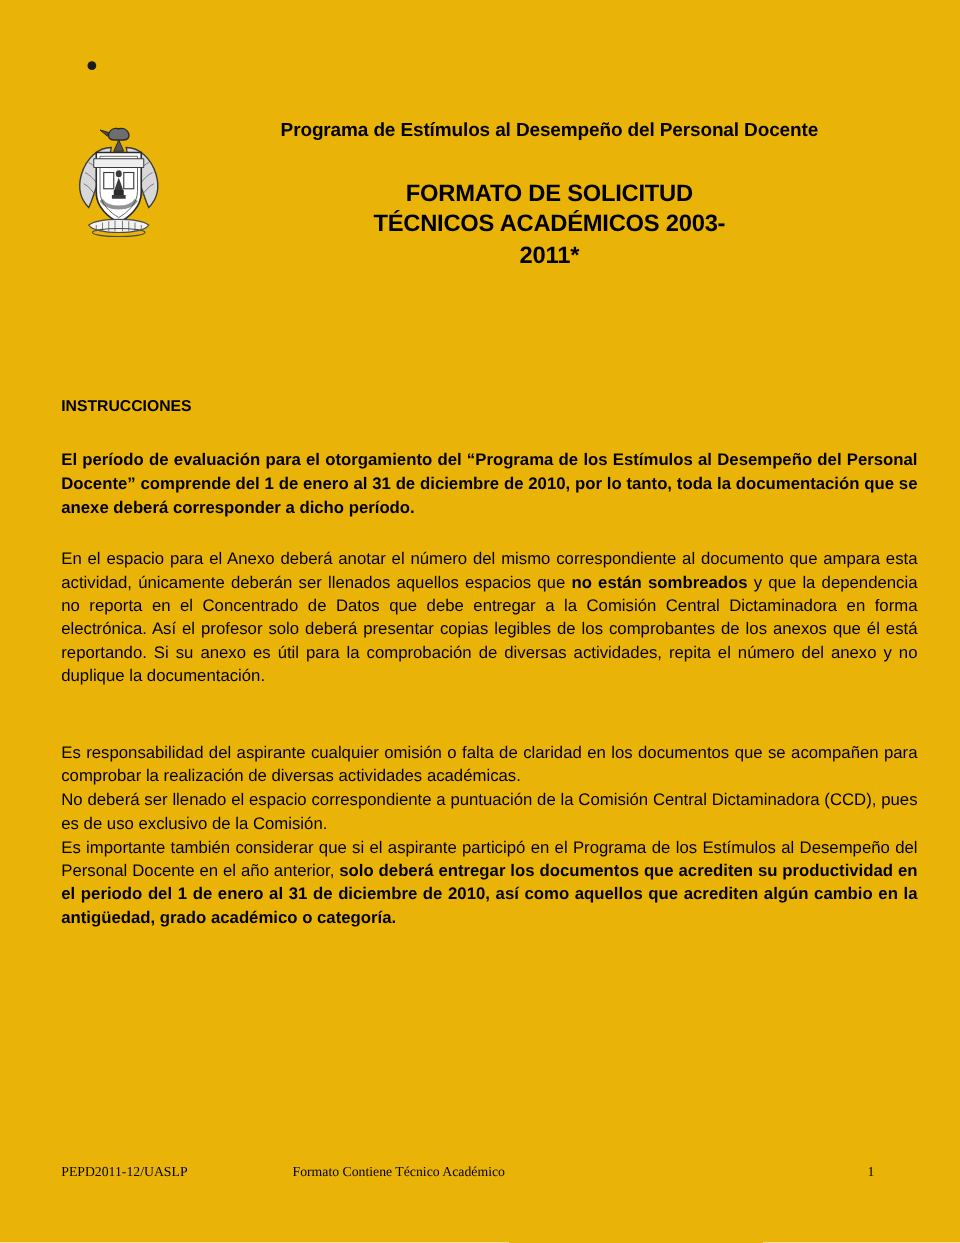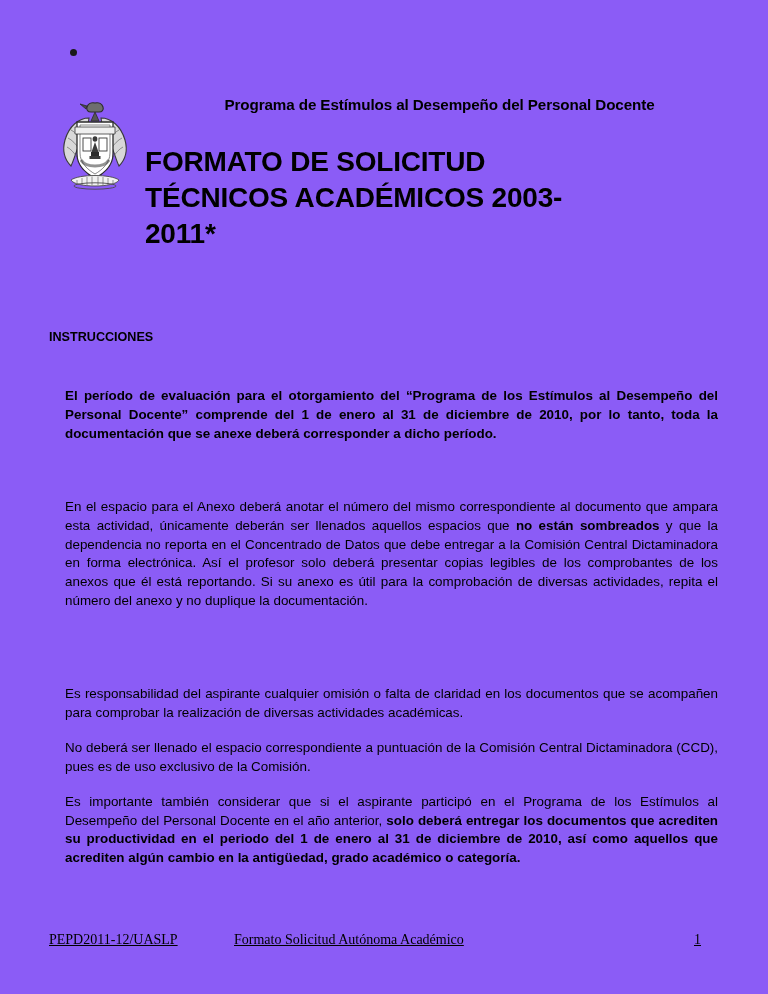--- a/index.html
+++ b/index.html
@@ -8,21 +8,21 @@
     background: #ffffff;
   }
   body {
     font-family: "Liberation Sans", sans-serif;
     color: #000000;
   }
   .page {
     position: relative;
     width: 768px;
     height: 994px;
-    background: #8b5cf6;
+    background: #eab308;
     overflow: hidden;
   }
 
   
   .top-bullet {
     position: absolute;
     left: 70px;
     top: 49px;
     width: 7px;
     height: 7px;
@@ -57,67 +57,67 @@
   }
   .org-title {
     font-size: 15.2px;
     font-weight: bold;
     line-height: 1.42;
     text-align: center;
     margin: 6px 0 0 0;
     letter-spacing: -0.1px;
   }
   .doc-title {
-    font-size: 28px;
+    font-size: 19px;
     font-weight: bold;
     line-height: 1.3;
+    text-align: center;
     margin: 28px 0 0 0;
     letter-spacing: -0.2px;
   }
 
   
   .content {
     position: absolute;
     left: 49px;
-    top: 330px;
+    top: 318px;
     width: 685px;
   }
   .section-head {
     font-size: 12.6px;
     font-weight: bold;
     line-height: 1.2;
     margin: 0;
   }
   p.para {
     font-size: 13.4px;
     line-height: 1.41;
     text-align: justify;
-    margin: 16px;
+    margin: 0;
   }
   p.bold {
     font-weight: bold;
   }
   .sp-18 { height: 18px; }
   .sp-22 { height: 22px; }
   .sp-24 { height: 24px; }
   .sp-26 { height: 26px; }
   .sp-28 { height: 28px; }
 
   
   .footer {
     position: absolute;
     left: 49px;
     top: 932px;
     width: 685px;
     font-family: "Liberation Serif", serif;
-    font-size: 14px;
+    font-size: 11px;
     color: #000000;
     display: flex;
     align-items: baseline;
-    text-decoration: underline;
   }
   .footer-code { width: 185px; flex: 0 0 185px; }
   .footer-mid  { flex: 1 1 auto; }
   .footer-page { width: 40px; flex: 0 0 40px; text-align: left; }
 </style>
 </head>
 <body>
 
 <div class="page">
 
@@ -213,17 +213,17 @@
     <div class="sp-22"></div>
 
 
     <div class="sp-28"></div>
 
 
   </div>
 
   <div class="footer">
     <span class="footer-code">PEPD2011-12/UASLP</span>
-    <span class="footer-mid">Formato Solicitud Autónoma Académico</span>
+    <span class="footer-mid">Formato Contiene Técnico Académico</span>
     <span class="footer-page">1</span>
   </div>
 
 </div>
 
 </body></html>

